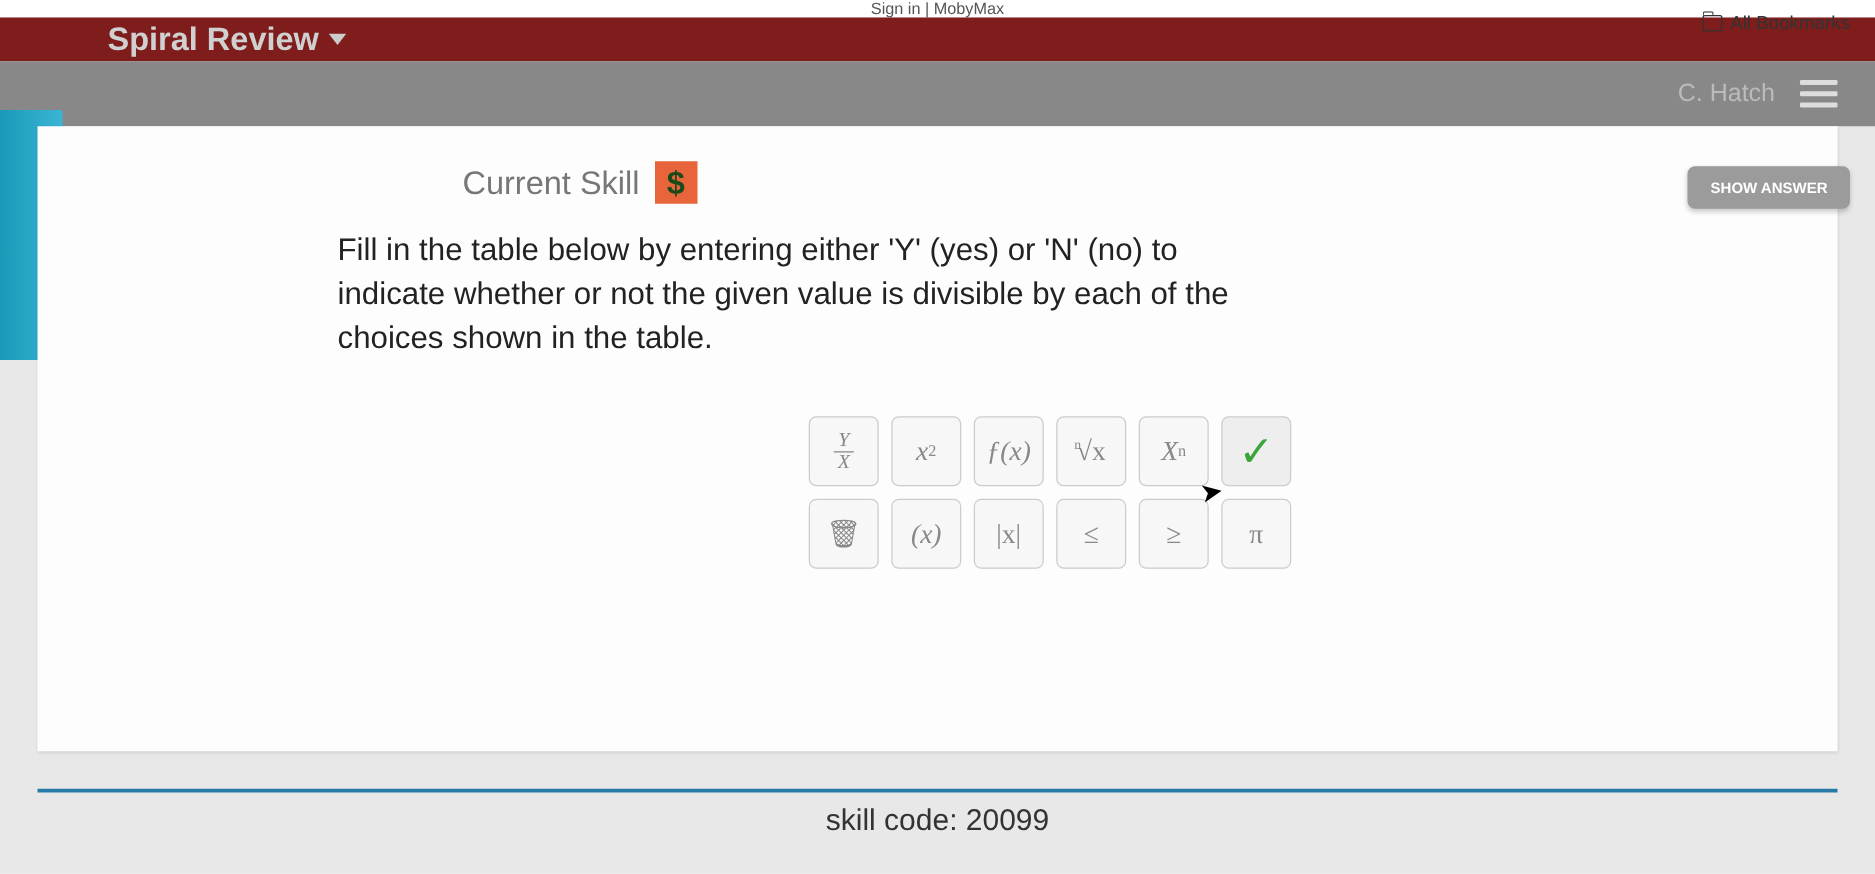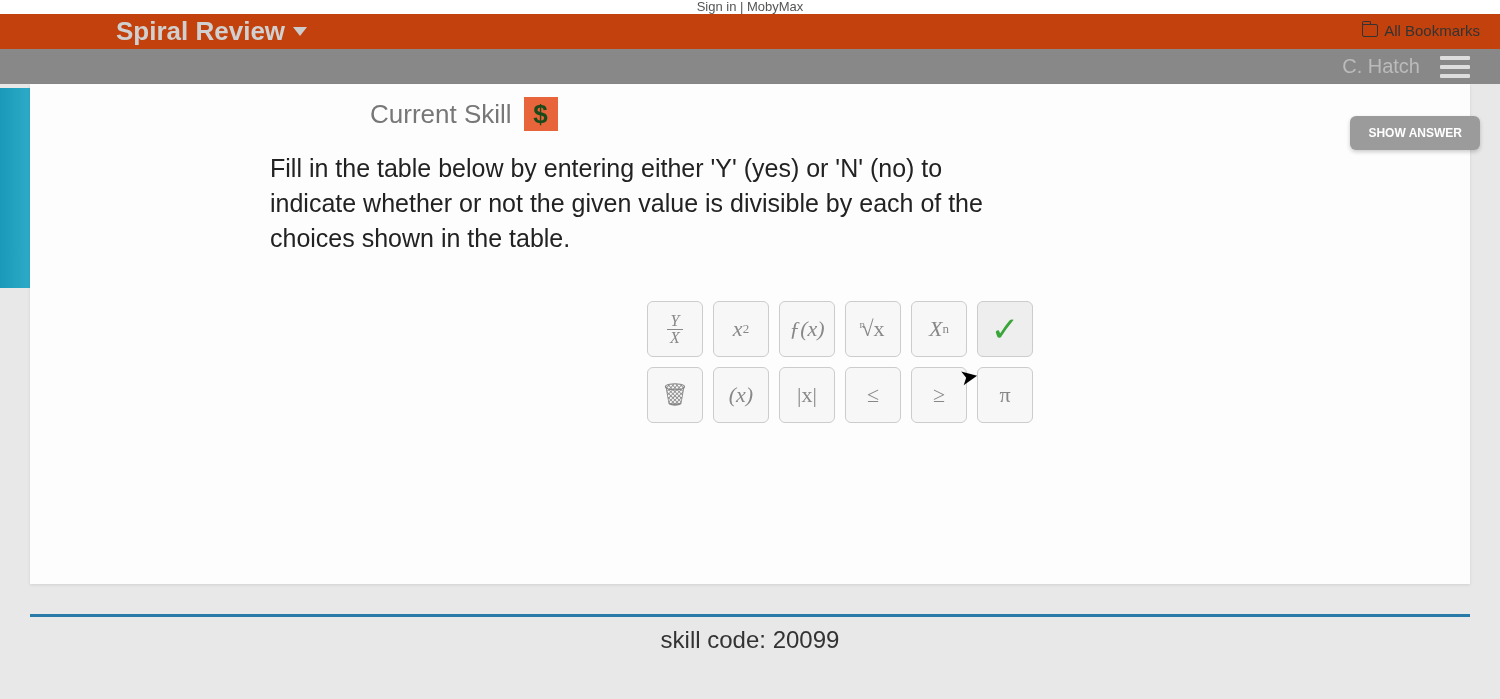--- a/index.html
+++ b/index.html
@@ -15,21 +15,21 @@
     height: 14px;
     background: #fff;
     display: flex;
     justify-content: center;
     align-items: flex-end;
     font-size: 13px;
     color: #555;
   }
   .bookmarks-bar {
     position: absolute;
-    top: 12px;
+    top: 0;
     right: 20px;
     font-size: 15px;
     color: #333;
     display: flex;
     align-items: center;
     gap: 6px;
     padding-top: 10px;
   }
   .folder-icon {
     width: 16px; height: 13px;
@@ -41,37 +41,37 @@
     content: "";
     position: absolute;
     top: -4px; left: -1.5px;
     width: 7px; height: 3px;
     border: 1.5px solid #333;
     border-bottom: none;
     border-radius: 2px 2px 0 0;
   }
   .top-bar {
     height: 35px;
-    background: #c2410c;
-    display: flex;
-    align-items: center;
-    padding: 0 20px 0 116px;
+    background: #7f1d1d;
+    display: flex;
+    align-items: center;
+    padding: 0 20px 0 86px;
     color: #ddd;
     font-size: 26px;
     font-weight: bold;
   }
   .top-bar .title { color: #d0d0d0; display: flex; align-items: center; gap: 8px; }
   .dropdown-arrow {
     width: 0; height: 0;
     border-left: 7px solid transparent;
     border-right: 7px solid transparent;
     border-top: 9px solid #ccc;
   }
   .user-bar {
-    height: 35px;
+    height: 52px;
     background: #888;
     display: flex;
     justify-content: flex-end;
     align-items: center;
     padding-right: 30px;
     gap: 20px;
   }
   .user-name { color: #bbb; font-size: 20px; }
   .hamburger {
     display: flex;
@@ -88,21 +88,21 @@
     left: 0;
     top: 88px;
     width: 50px;
     height: 200px;
     background: linear-gradient(90deg, #1a9ab8 0%, #3ab5d4 100%);
     border-radius: 0 2px 2px 0;
   }
   .main {
     background: #fdfdfd;
     margin: 0 30px;
-    padding: 13px 60px 20px 240px;
+    padding: 28px 60px 20px 240px;
     min-height: 500px;
     position: relative;
     box-shadow: 0 1px 3px rgba(0,0,0,0.1);
   }
   .header-row {
     display: flex;
     align-items: center;
     gap: 12px;
     margin-bottom: 20px;
     margin-left: 100px;

